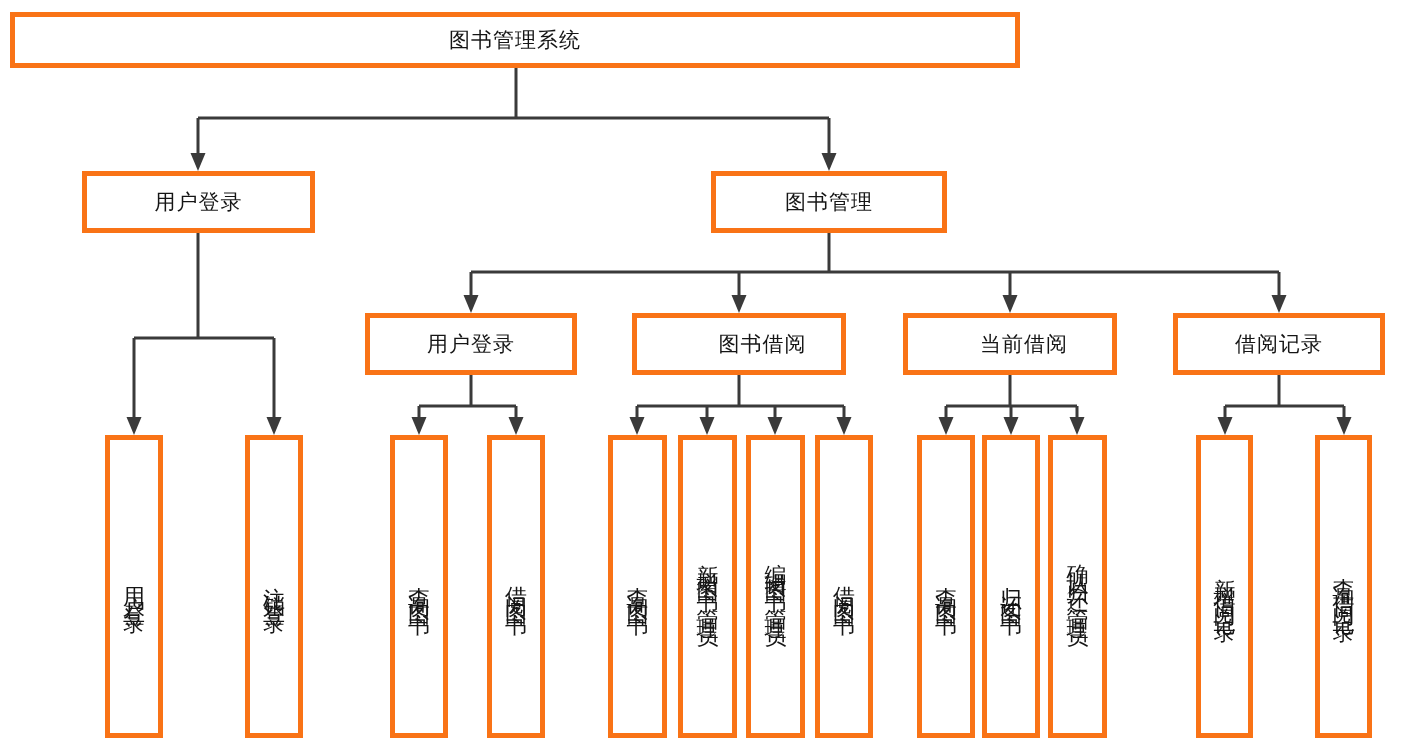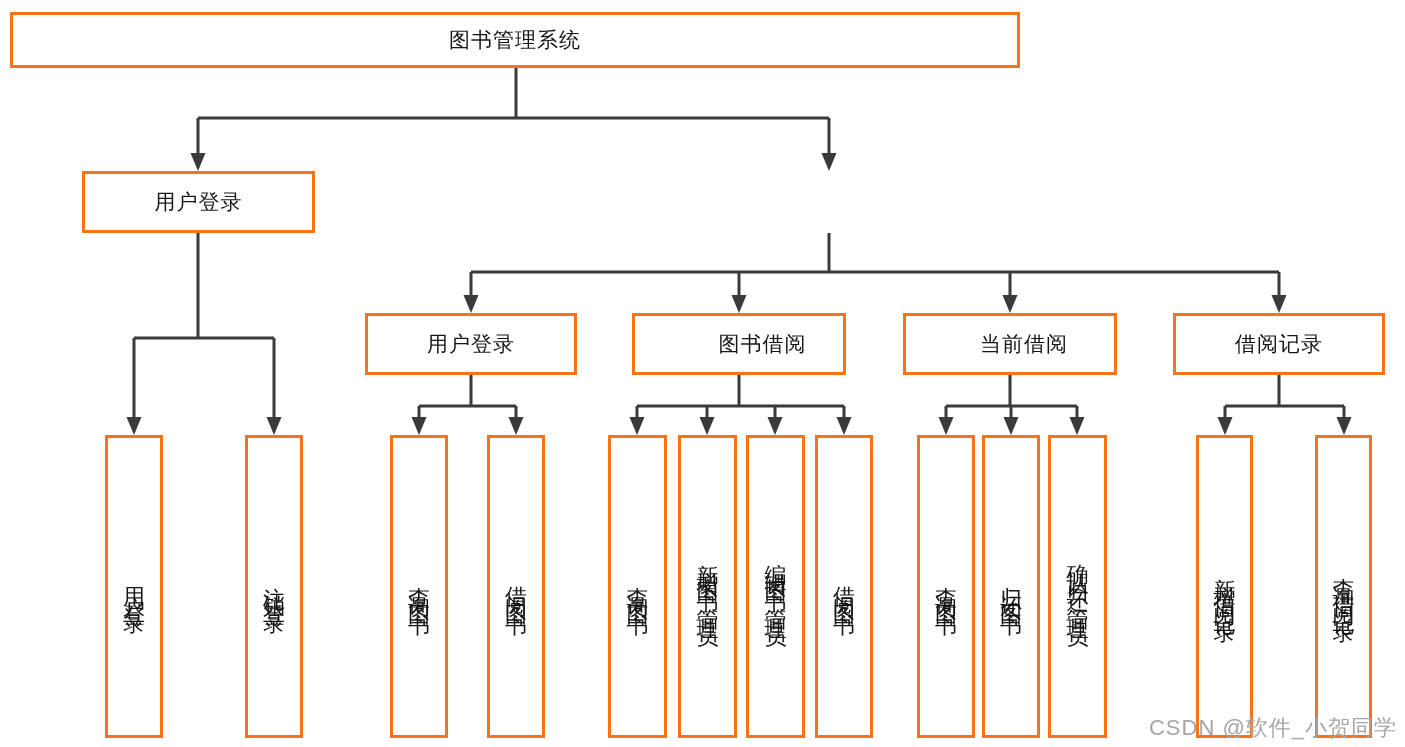--- a/index.html
+++ b/index.html
@@ -17,21 +17,21 @@
     left: 0; top: 0;
     width: 1405px; height: 747px;
     z-index: 1;
   }
   .cl { fill: none; stroke: #3a3a3a; stroke-width: 3; }
   .ah { fill: #3a3a3a; stroke: none; }
   .box {
     position: absolute;
     box-sizing: border-box;
     background: #ffffff;
-    border: 3px solid #f97316;
+    border: 5px solid #f97316;
     display: flex;
     align-items: center;
     justify-content: center;
     z-index: 2;
   }
   .box .lbl {
     font-size: 21px;
     letter-spacing: 1px;
     color: #151515;
     white-space: nowrap;
@@ -103,20 +103,23 @@
     </g>
   </svg>
 
   <div class="box" style="left:10px; top:12px; width:1010px; height:56px;">
     <span class="lbl">图书管理系统</span>
   </div>
 
   <div class="box" style="left:82px; top:171px; width:233px; height:62px;">
     <span class="lbl">用户登录</span>
   </div>
+  <div class="box" style="left:711px; top:171px; width:236px; height:62px;">
+    <span class="lbl">图书管理</span>
+  </div>
 
   <div class="box" style="left:365px; top:313px; width:212px; height:62px;">
     <span class="lbl">用户登录</span>
   </div>
   <div class="box" style="left:632px; top:313px; width:214px; height:62px;padding-left:47px;">
     <span class="lbl">图书借阅</span>
   </div>
   <div class="box" style="left:903px; top:313px; width:214px; height:62px;padding-left:28px;">
     <span class="lbl">当前借阅</span>
   </div>
@@ -161,15 +164,14 @@
     <span class="lbl">确认归还（管理员）</span>
   </div>
 
   <div class="box vbox" style="left:1196px; top:435px; width:57px; height:303px;">
     <span class="lbl">新增借阅记录</span>
   </div>
   <div class="box vbox" style="left:1315px; top:435px; width:57px; height:303px;">
     <span class="lbl">查询借阅记录</span>
   </div>
 
-  <div class="watermark">CSDN @软件_小贺同学</div>
 
 </div>
 
 </body></html>

